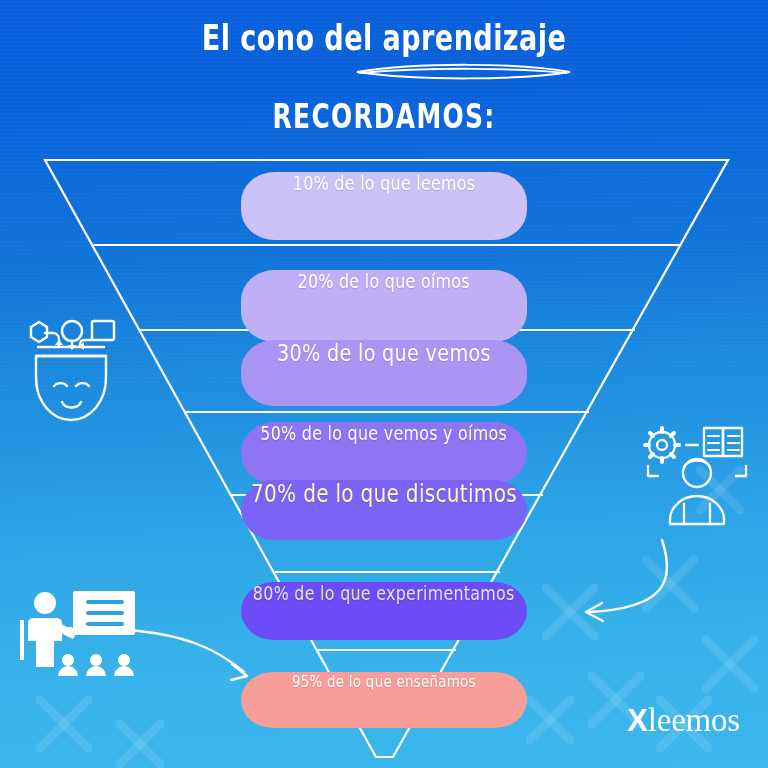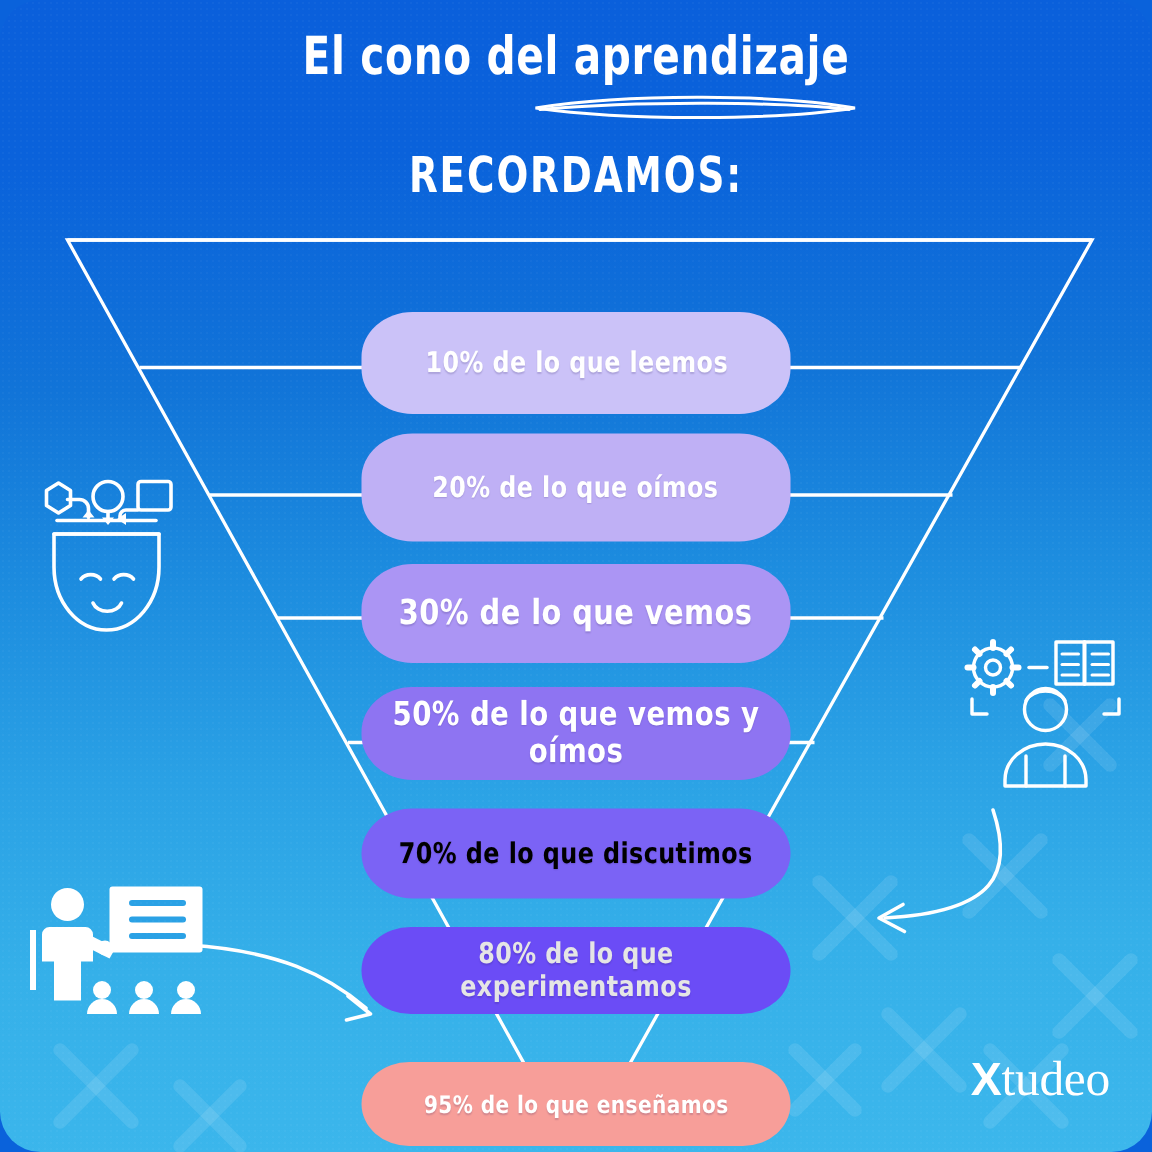--- a/index.html
+++ b/index.html
@@ -4,21 +4,20 @@
 <style>
   html,body{margin:0;padding:0;}
   body{
     width:768px;height:768px;overflow:hidden;
     font-family:"Liberation Sans", sans-serif;
     background:#0a62db;
   }
   #stage{
     position:relative;width:768px;height:768px;overflow:hidden;
     background:linear-gradient(178deg,#0a5fdb 0%, #0a62db 14%, #1174d8 33%, #1d8ddf 50%, #2aa1e5 66%, #35b0e9 82%, #3cb7ec 100%);
-    border-radius:27px;
   }
   
   #noise{
     position:absolute;inset:0;pointer-events:none;
     background-image:radial-gradient(rgba(255,255,255,.055) 1px, transparent 1px);
     background-size:4px 4px;
     opacity:.55;
   }
   #wm{position:absolute;inset:0;pointer-events:none;}
   #funnel{position:absolute;inset:0;}
@@ -33,27 +32,26 @@
   .subtitle{
     position:absolute;left:0;right:0;top:98px;text-align:center;
     color:#ffffff;font-size:33px;line-height:38px;
     font-family:"Liberation Sans Narrow","DejaVu Sans Condensed","Liberation Sans",sans-serif;
     font-weight:700;letter-spacing:1.5px;
     transform:scaleX(.84);
   }
   
   .pill{
     position:absolute;left:50%;transform:translateX(-50%);
-    display:flex;align-items:center;justify-content:center;
+    display:flex;justify-content:center;
     border-radius:34px/30px;
     color:#ffffff;text-align:center;
     font-family:"Liberation Sans Narrow","DejaVu Sans Condensed","Liberation Sans",sans-serif;
-    font-weight:700;letter-spacing:.3px;
+    font-weight:400;letter-spacing:.3px;
     text-shadow:0 1px 1px rgba(40,30,90,.18);
-    margin-top:36px;
   }
   .pill span{display:block;transform:scaleX(.93);}
   
   .logo{
     position:absolute;right:28px;bottom:32px;
     color:#ffffff;font-size:31px;line-height:31px;
     letter-spacing:-.2px;display:flex;align-items:baseline;
   }
   .logo .lx{font-weight:700;font-size:31px;font-family:"Liberation Sans",sans-serif;}
   .logo .lt{font-family:"Liberation Serif",serif;font-weight:400;font-size:33px;}
@@ -210,37 +208,37 @@
 
   <div id="noise"></div>
 
   <div class="title">El cono del aprendizaje</div>
   <div class="subtitle">RECORDAMOS:</div>
 
   <div id="bands">
       <div class="pill" style="top: 172px; height: 68px; width: 286px; background: rgb(203, 194, 248); color: rgb(255, 255, 255); font-size: 19px;">
         <span>10% de lo que leemos</span>
       </div>
-      <div class="pill" style="top: 253px; height: 72px; width: 286px; background: rgb(191, 176, 245); color: rgb(255, 255, 255); font-size: 19px;">
+      <div class="pill" style="top: 270px; height: 72px; width: 286px; background: rgb(191, 176, 245); color: rgb(255, 255, 255); font-size: 19px;">
         <span>20% de lo que oímos</span>
       </div>
       <div class="pill" style="top: 340px; height: 66px; width: 286px; background: rgb(171, 149, 244); color: rgb(255, 255, 255); font-size: 23px;">
         <span>30% de lo que vemos</span>
       </div>
-      <div class="pill" style="top: 422px; height: 62px; width: 286px; background: rgb(142, 116, 242); color: rgb(255, 255, 255); font-size: 22px;">
+      <div class="pill" style="top: 422px; height: 62px; width: 286px; background: rgb(142, 116, 242); color: rgb(255, 255, 255); font-size: 19px;">
         <span>50% de lo que vemos y oímos</span>
       </div>
-      <div class="pill" style="top: 503px; height: 60px; width: 286px; background: rgb(123, 99, 245); color: #000000; font-size: 19px;">
+      <div class="pill" style="top: 480px; height: 60px; width: 286px; background: rgb(123, 99, 245); color: #fef9c3; font-size: 24px;">
         <span>70% de lo que discutimos</span>
       </div>
       <div class="pill" style="top: 582px; height: 58px; width: 286px; background: rgb(107, 76, 246); color: #e5e5e5; font-size: 19px;">
         <span>80% de lo que experimentamos</span>
       </div>
       <div class="pill" style="top: 672px; height: 56px; width: 286px; background: rgb(247, 158, 153); color: rgb(255, 255, 255); font-size: 16px;">
         <span>95% de lo que enseñamos</span>
       </div>
     </div>
 
   <div class="logo">
     <span class="lx">X</span>
-      <span class="lt">tudeo</span>
+      <span class="lt">leemos</span>
   </div>
 </div>
 
 </body></html>

